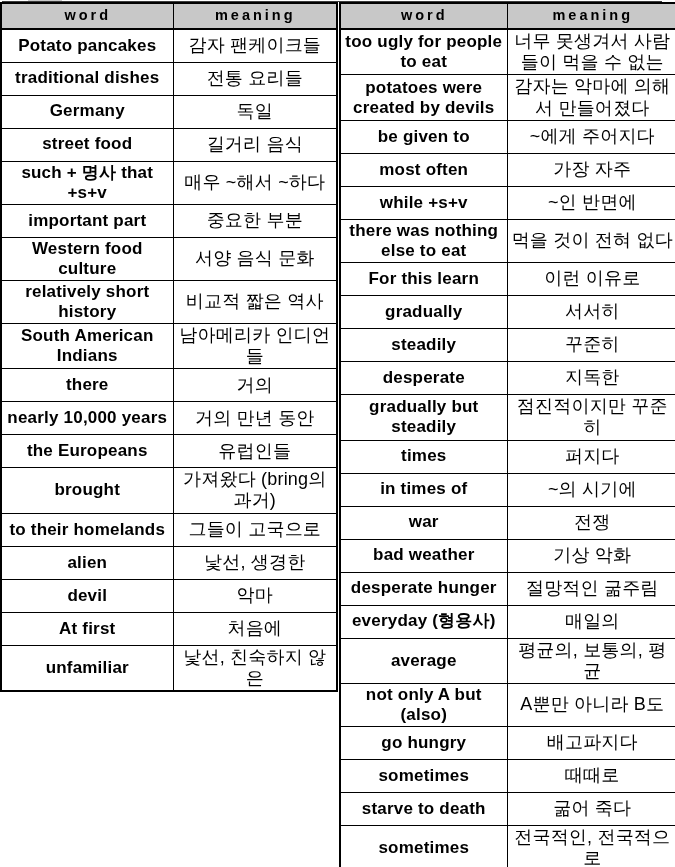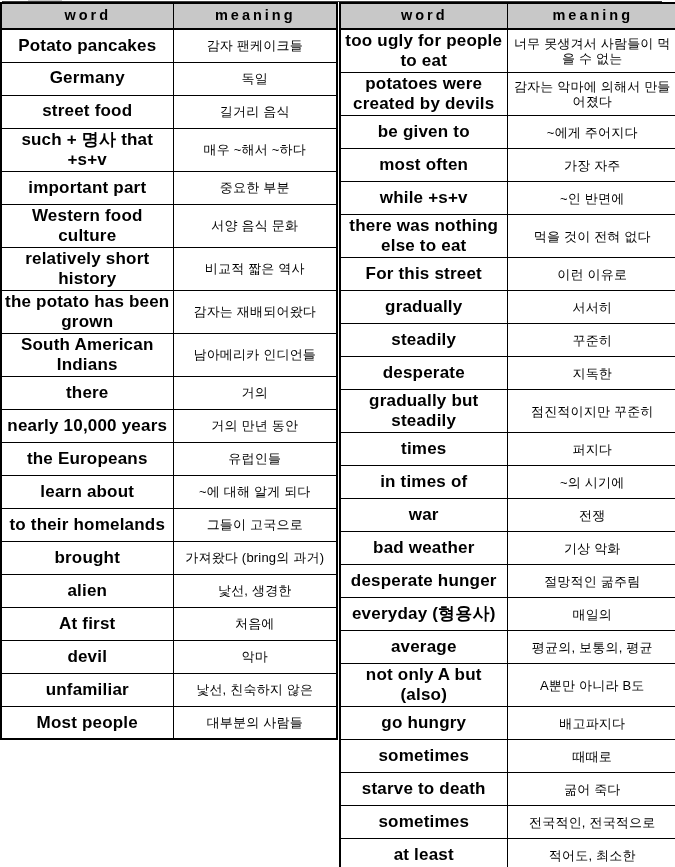--- a/index.html
+++ b/index.html
@@ -97,21 +97,21 @@
   table.vocab tbody tr { height: 33px; }
   table.vocab tbody tr.tall { height: 36px; }
 
   td.word {
     font-weight: 700;
     font-size: 17px;
     letter-spacing: 0.2px;
   }
   td.meaning {
     font-weight: 400;
-    font-size: 13px;
+    font-size: 18px;
     letter-spacing: 0.2px;
   }
 
   
   .sz-xs { font-size: 10.5px; }
   .sz-s  { font-size: 12px; }
   .sz-m  { font-size: 13px; }
   .sz-l  { font-size: 15.5px; }
 </style>
 </head>
@@ -137,20 +137,24 @@
           <th>meaning</th>
         </tr>
       </thead>
       <tbody>
 
         <tr>
           <td class="word sz-l">Potato pancakes</td>
           <td class="meaning">감자 팬케이크들</td>
         </tr>
         <tr>
+          <td class="word sz-l">traditional dishes</td>
+          <td class="meaning">전통 요리들</td>
+        </tr>
+        <tr>
           <td class="word sz-l">Germany</td>
           <td class="meaning">독일</td>
         </tr>
         <tr>
           <td class="word sz-l">street food</td>
           <td class="meaning">길거리 음식</td>
         </tr>
         <tr>
           <td class="word">such + 명사 that +s+v</td>
           <td class="meaning">매우 ~해서 ~하다</td>
@@ -160,71 +164,59 @@
           <td class="meaning">중요한 부분</td>
         </tr>
         <tr>
           <td class="word sz-l">Western food culture</td>
           <td class="meaning">서양 음식 문화</td>
         </tr>
         <tr>
           <td class="word sz-m">relatively short history</td>
           <td class="meaning sz-m">비교적 짧은 역사</td>
         </tr>
-        <tr class="tall">
-          <td class="word sz-s">the potato has been grown</td>
-          <td class="meaning sz-m">감자는 재배되어왔다</td>
-        </tr>
         <tr>
           <td class="word sz-m">South American Indians</td>
           <td class="meaning sz-m">남아메리카 인디언들</td>
         </tr>
         <tr>
           <td class="word sz-l">there</td>
           <td class="meaning">거의</td>
         </tr>
         <tr>
           <td class="word sz-l">nearly 10,000 years</td>
           <td class="meaning">거의 만년 동안</td>
         </tr>
         <tr>
           <td class="word sz-l">the Europeans</td>
           <td class="meaning">유럽인들</td>
         </tr>
         <tr>
-          <td class="word sz-l">learn about</td>
-          <td class="meaning sz-m">~에 대해 알게 되다</td>
+          <td class="word sz-l">brought</td>
+          <td class="meaning sz-s">가져왔다 (bring의 과거)</td>
         </tr>
         <tr>
           <td class="word sz-l">to their homelands</td>
           <td class="meaning">그들이 고국으로</td>
         </tr>
         <tr>
-          <td class="word sz-l">brought</td>
-          <td class="meaning sz-s">가져왔다 (bring의 과거)</td>
-        </tr>
-        <tr>
           <td class="word sz-l">alien</td>
           <td class="meaning">낯선, 생경한</td>
         </tr>
         <tr>
+          <td class="word sz-l">devil</td>
+          <td class="meaning">악마</td>
+        </tr>
+        <tr>
           <td class="word sz-l">At first</td>
           <td class="meaning">처음에</td>
         </tr>
         <tr>
-          <td class="word sz-l">devil</td>
-          <td class="meaning">악마</td>
-        </tr>
-        <tr>
           <td class="word sz-l">unfamiliar</td>
           <td class="meaning sz-m">낯선, 친숙하지 않은</td>
-        </tr>
-        <tr>
-          <td class="word sz-l">Most people</td>
-          <td class="meaning">대부분의 사람들</td>
         </tr>
 
       </tbody>
     </table>
 
     <table class="vocab right">
       <colgroup>
         <col class="c-word-r">
         <col class="c-mean-r">
       </colgroup>
@@ -254,21 +246,21 @@
         </tr>
         <tr>
           <td class="word sz-l">while +s+v</td>
           <td class="meaning">~인 반면에</td>
         </tr>
         <tr>
           <td class="word sz-s">there was nothing else to eat</td>
           <td class="meaning sz-m">먹을 것이 전혀 없다</td>
         </tr>
         <tr>
-          <td class="word sz-l">For this street</td>
+          <td class="word sz-l">For this learn</td>
           <td class="meaning">이런 이유로</td>
         </tr>
         <tr>
           <td class="word sz-l">gradually</td>
           <td class="meaning">서서히</td>
         </tr>
         <tr>
           <td class="word sz-l">steadily</td>
           <td class="meaning">꾸준히</td>
         </tr>

